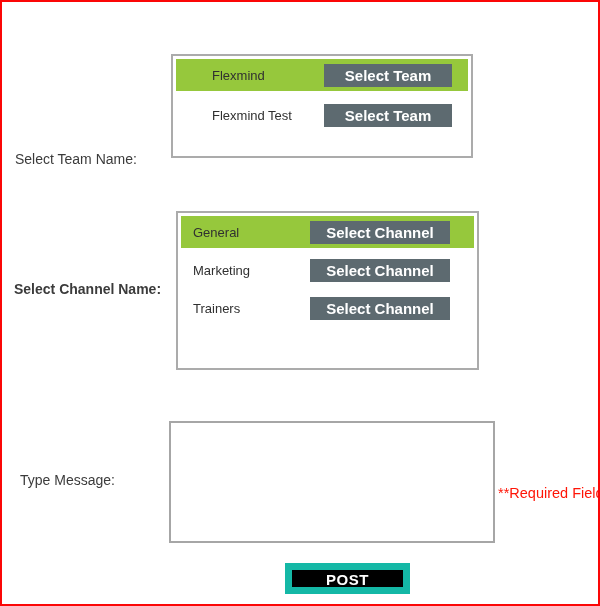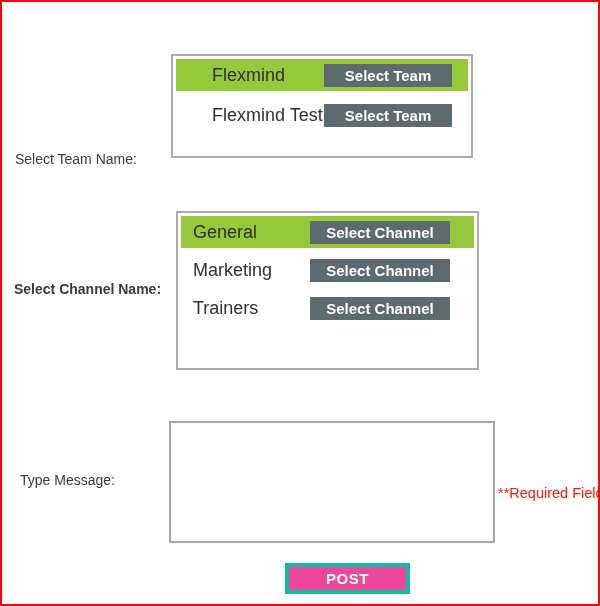--- a/index.html
+++ b/index.html
@@ -36,21 +36,21 @@
     display: flex;
     align-items: center;
     height: 32px;
     margin-bottom: 6px;
     background: transparent;
   }
   .team-box .list-row { margin-bottom: 8px; }
   .list-row.selected { background: #96c83c; }
 
   .row-name {
-    font-size: 18px;
+    font-size: 13px;
     color: #303030;
     white-space: nowrap;
   }
   .team-box .row-name    { padding-left: 36px; }
   .channel-box .row-name { padding-left: 12px; }
 
   .gray-btn {
     margin-left: auto;
     height: 23px;
     background: #5d6a70;
@@ -83,22 +83,22 @@
     position: absolute;
     left: 496px; top: 483px;
     font-size: 14.5px;
     color: #ff1507;
     white-space: nowrap;
   }
   .post-btn {
     position: absolute;
     left: 283px; top: 561px;
     width: 125px; height: 31px;
-    background: #ec4899;
-    border: 4px solid #14b8a6;
+    background: #000000;
+    border: 7px solid #14b8a6;
     color: #ffffff;
     font-family: "Liberation Sans", sans-serif;
     font-size: 15px;
     font-weight: bold;
     letter-spacing: 0.5px;
     text-align: center;
     cursor: pointer;
   }
 </style>
 </head>

